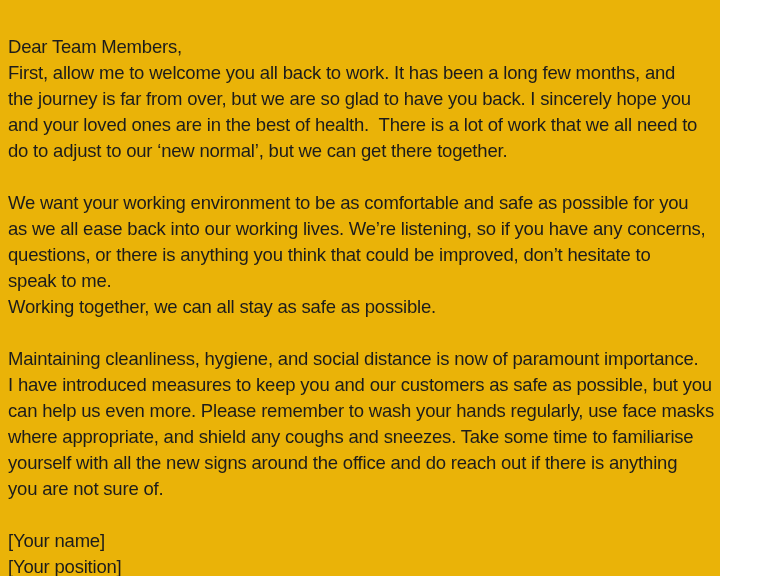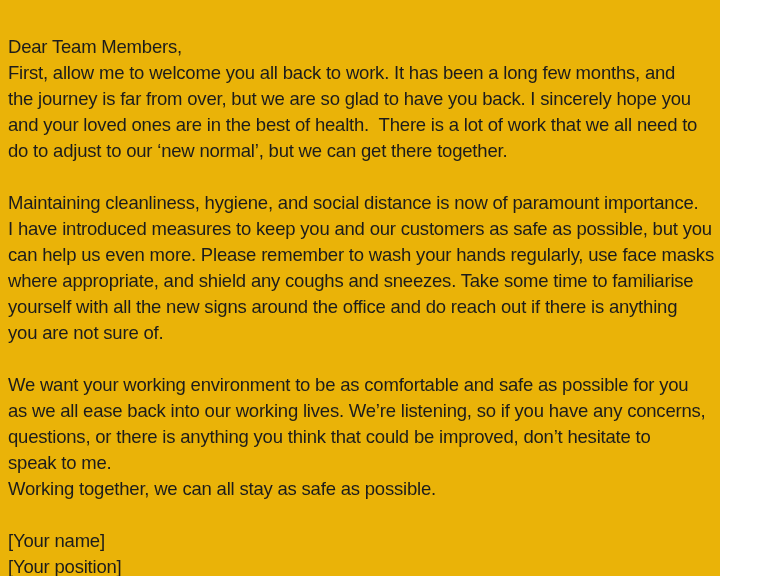--- a/index.html
+++ b/index.html
@@ -36,27 +36,27 @@
 </head>
 <body>
 
 <div class="page">
   <div class="letter-body">
     <div class="para">Dear Team Members,
 First, allow me to welcome you all back to work. It has been a long few months, and
 the journey is far from over, but we are so glad to have you back. I sincerely hope you
 and your loved ones are in the best of health.  There is a lot of work that we all need to
 do to adjust to our ‘new normal’, but we can get there together.</div>
+    <div class="para">We want your working environment to be as comfortable and safe as possible for you
+as we all ease back into our working lives. We’re listening, so if you have any concerns,
+questions, or there is anything you think that could be improved, don’t hesitate to
+speak to me.
+Working together, we can all stay as safe as possible.</div>
     <div class="para">Maintaining cleanliness, hygiene, and social distance is now of paramount importance.
 I have introduced measures to keep you and our customers as safe as possible, but you
 can help us even more. Please remember to wash your hands regularly, use face masks
 where appropriate, and shield any coughs and sneezes. Take some time to familiarise
 yourself with all the new signs around the office and do reach out if there is anything
 you are not sure of.</div>
-    <div class="para">We want your working environment to be as comfortable and safe as possible for you
-as we all ease back into our working lives. We’re listening, so if you have any concerns,
-questions, or there is anything you think that could be improved, don’t hesitate to
-speak to me.
-Working together, we can all stay as safe as possible.</div>
     <div class="para">[Your name]
 [Your position]</div>
   </div>
 </div>
 
 </body></html>

